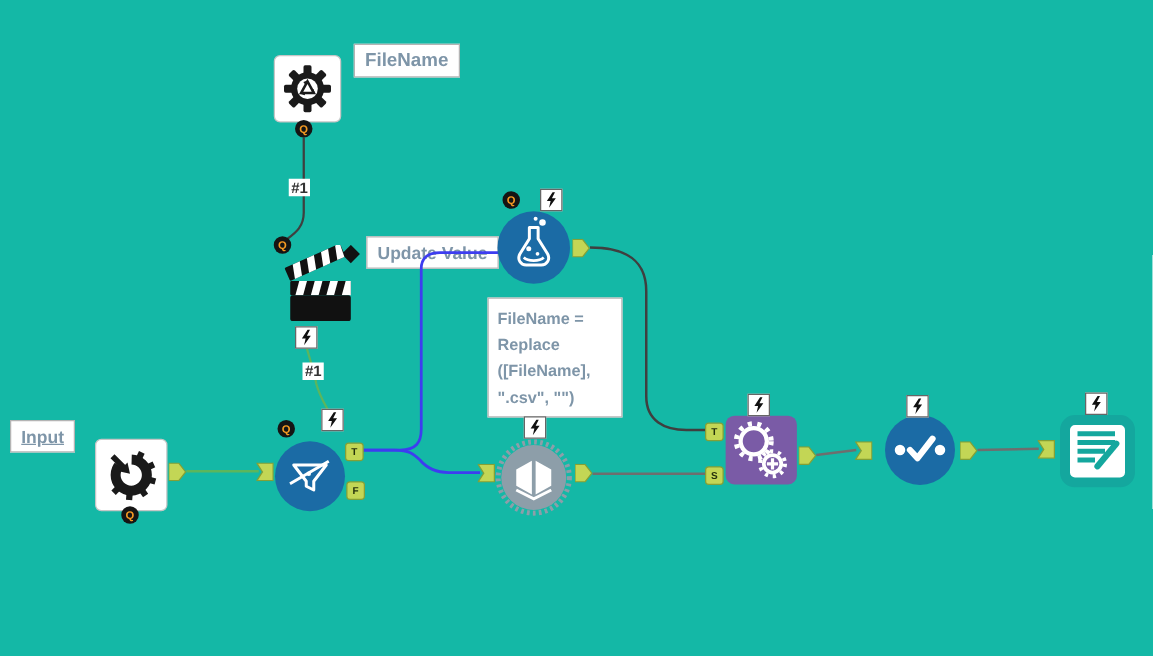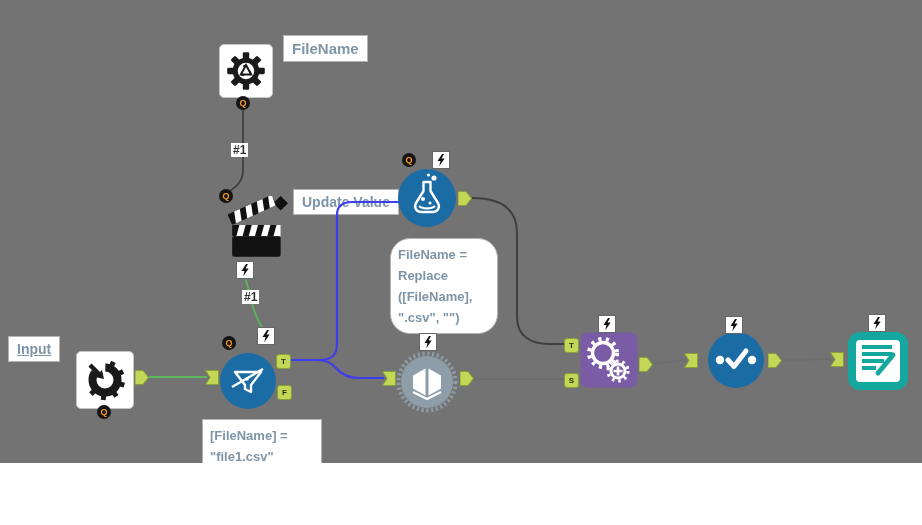--- a/index.html
+++ b/index.html
@@ -1,16 +1,16 @@
 <!DOCTYPE html>
 <html><head>
 <meta charset="utf-8">
 <style>
   html,body{margin:0;padding:0;background:#fff;}
-  #canvas{position:relative;width:922px;height:463px;background:#737373;overflow:hidden;
+  #canvas{position:relative;width:922px;height:525px;background:#14b8a6;overflow:hidden;
           font-family:"Liberation Sans",sans-serif;}
   .layer-wires{position:absolute;left:0;top:0;z-index:2;pointer-events:none;}
   .tool{position:absolute;z-index:3;}
   .toolbox{position:absolute;z-index:3;background:#fff;border:1px solid #c6c6c6;border-radius:5px;
            display:flex;align-items:center;justify-content:center;}
   .labelbox{position:absolute;z-index:1;background:#fff;border:1px solid #b4b4b4;
             color:#7e95a8;font-weight:bold;font-size:14px;padding:4px 8px;white-space:nowrap;}
   .annotation{position:absolute;z-index:1;background:#fff;border:1px solid #b4b4b4;
               color:#7e95a8;font-weight:bold;font-size:13px;line-height:21px;
               padding:5px 7px;white-space:pre-line;}
@@ -39,26 +39,24 @@
     <path d="M289,360 L316,360 C327,360 331,363 336,368 C341,374 349,378 359,378 L384,378" stroke="#3d3df0" stroke-width="2.2" fill="none"></path>
     <path d="M472,198 C502,198 517,209 517,233 L517,317 C517,337 532,344 549,344 L564,344" stroke="#3f3f3f" stroke-width="2" fill="none"></path>
     <path d="M474,379 L564,379" stroke="#6e6e6e" stroke-width="2" fill="none"></path>
     <path d="M653,364 L685,360" stroke="#6e6e6e" stroke-width="2" fill="none"></path>
     <path d="M782,360 L831,359" stroke="#6e6e6e" stroke-width="2" fill="none"></path>
   </svg>
 
   <div class="labelbox" style="left:283px;top:35px;font-size:15px;">FileName</div>
   <div class="labelbox" style="left:8px;top:336px;text-decoration:underline;">Input</div>
   <div class="labelbox" style="left:293px;top:189px;">Update Value</div>
-  <div class="annotation" style="left:390px;top:238px;width:92px;border-radius:20px;">FileName =
+  <div class="annotation" style="left:390px;top:238px;width:92px;">FileName =
 Replace
 ([FileName],
 ".csv", "")</div>
-  <div class="annotation" style="left:202px;top:419px;width:104px;">[FileName] =
-"file1.csv"</div>
 
   <div class="connlabel" style="left:231px;top:143px;">#1</div>
   <div class="connlabel" style="left:242px;top:290px;">#1</div>
 
   <div class="toolbox" style="left:219px;top:44px;width:52px;height:52px;">
     <svg viewBox="-24 -24 48 48" width="44" height="44">
       <g fill="#1a1a1a">
         <rect x="-3.5" y="-20.5" width="7" height="9" rx="1.5"></rect>
         <rect x="-3.5" y="-20.5" width="7" height="9" rx="1.5" transform="rotate(45)"></rect>
         <rect x="-3.5" y="-20.5" width="7" height="9" rx="1.5" transform="rotate(90)"></rect>

